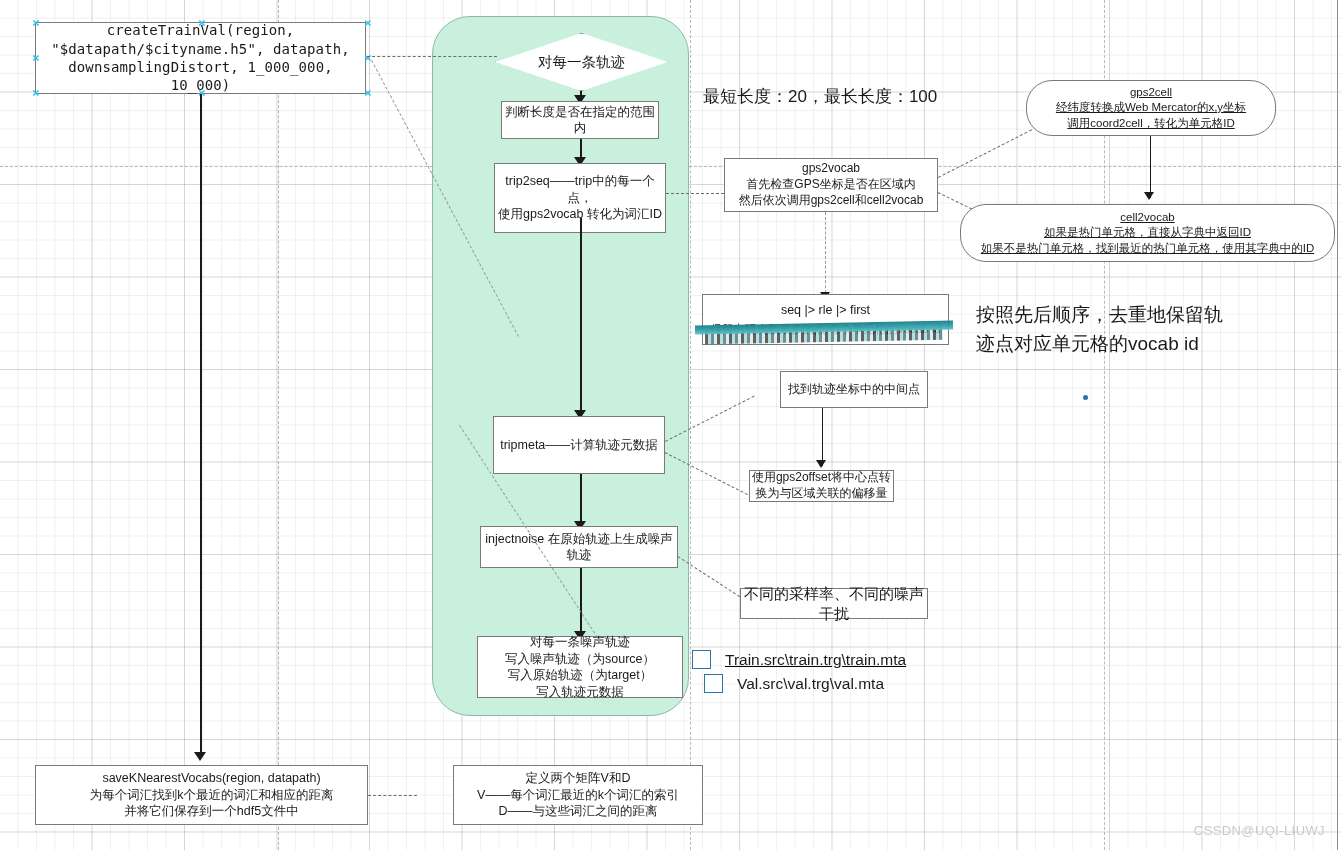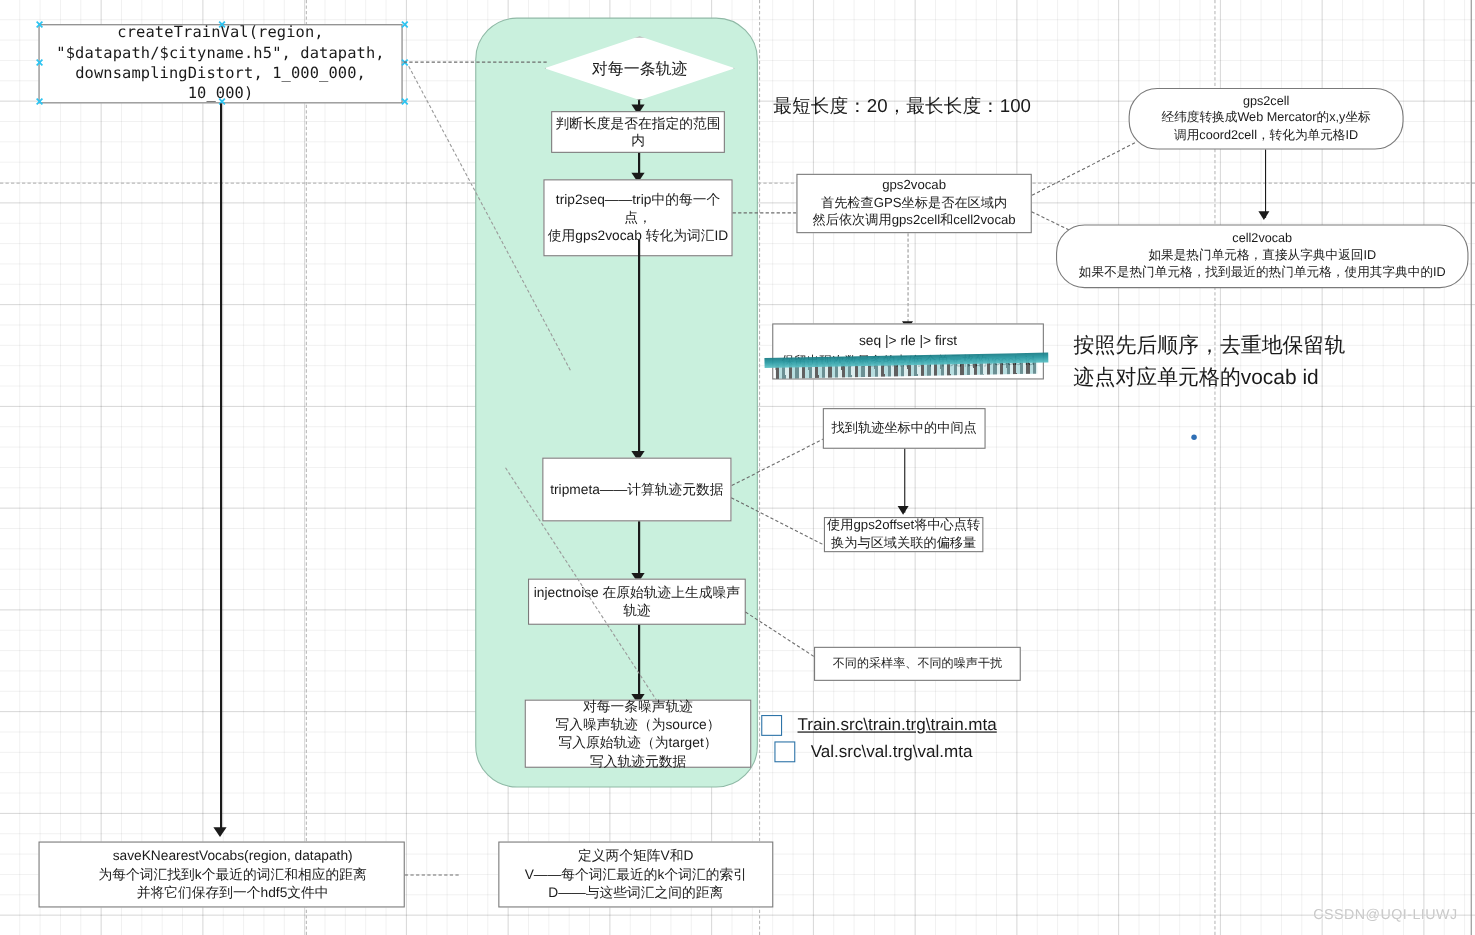--- a/index.html
+++ b/index.html
@@ -27,21 +27,21 @@
   .rule-v{position:absolute;top:0;height:850px;width:0;border-left:1px solid #8f8f8f;}
 
   
   .node{
     position:absolute;box-sizing:border-box;
     background:#ffffff;border:1.6px solid #7a7a7a;
     display:flex;align-items:center;justify-content:center;
     text-align:center;color:#1a1a1a;line-height:1.32;
     white-space:pre-line;
   }
-  .node.rounded{border-radius:26px;}
+  .node.rounded{border-radius:26px;text-decoration:underline;}
   .mono{font-family:"DejaVu Sans Mono","Liberation Mono",monospace;}
 
   
   .sel-handles span{
     position:absolute;width:7px;height:7px;color:#29b6f6;font-size:11px;
     line-height:7px;font-weight:bold;
   }
   .sel-handles span::before{content:"\00D7";color:#2ec4f1;font-size:13px;}
 
   
@@ -200,42 +200,42 @@
   <div>tripmeta——计算轨迹元数据</div>
 </div>
 
 <div class="arrow-v" style="left:580px;top:474px;height:52px;"></div>
 <div class="arrow-head-d" style="left:574px;top:521px;"></div>
 
 <div class="dash" style="left:665px;top:441px;width:100px;transform:rotate(-27deg);"></div>
 
 <div class="dash" style="left:665px;top:452px;width:98px;transform:rotate(27deg);"></div>
 
-<div class="node" style="left:748px;top:371px;width:148px;height:37px;font-size:12px;">
+<div class="node" style="left:780px;top:371px;width:148px;height:37px;font-size:12px;">
   <div>找到轨迹坐标中的中间点</div>
 </div>
 
 <div class="arrow-v" style="left:822px;top:408px;height:58px;border-left-width:1.6px;"></div>
 <div class="arrow-head-d" style="left:816px;top:460px;border-top-width:8px;border-left-width:5px;border-right-width:5px;"></div>
 
 <div class="node" style="left:749px;top:470px;width:145px;height:32px;font-size:12px;">
   <div>使用gps2offset将中心点转
 换为与区域关联的偏移量</div>
 </div>
 
 <div class="node" style="left:480px;top:526px;width:198px;height:42px;font-size:12.5px;">
   <div>injectnoise 在原始轨迹上生成噪声轨迹</div>
 </div>
 
 <div class="arrow-v" style="left:580px;top:568px;height:68px;"></div>
 <div class="arrow-head-d" style="left:574px;top:631px;"></div>
 
 <div class="dash" style="left:678px;top:556px;width:74px;transform:rotate(33deg);"></div>
 
-<div class="node" style="left:740px;top:588px;width:188px;height:31px;font-size:11px;">
+<div class="node" style="left:740px;top:588px;width:188px;height:31px;font-size:15px;">
   <div>不同的采样率、不同的噪声干扰</div>
 </div>
 
 <div class="node" style="left:477px;top:636px;width:206px;height:62px;font-size:12.5px;">
   <div>对每一条噪声轨迹
 写入噪声轨迹（为source）
 写入原始轨迹（为target）
 写入轨迹元数据</div>
 </div>
 

